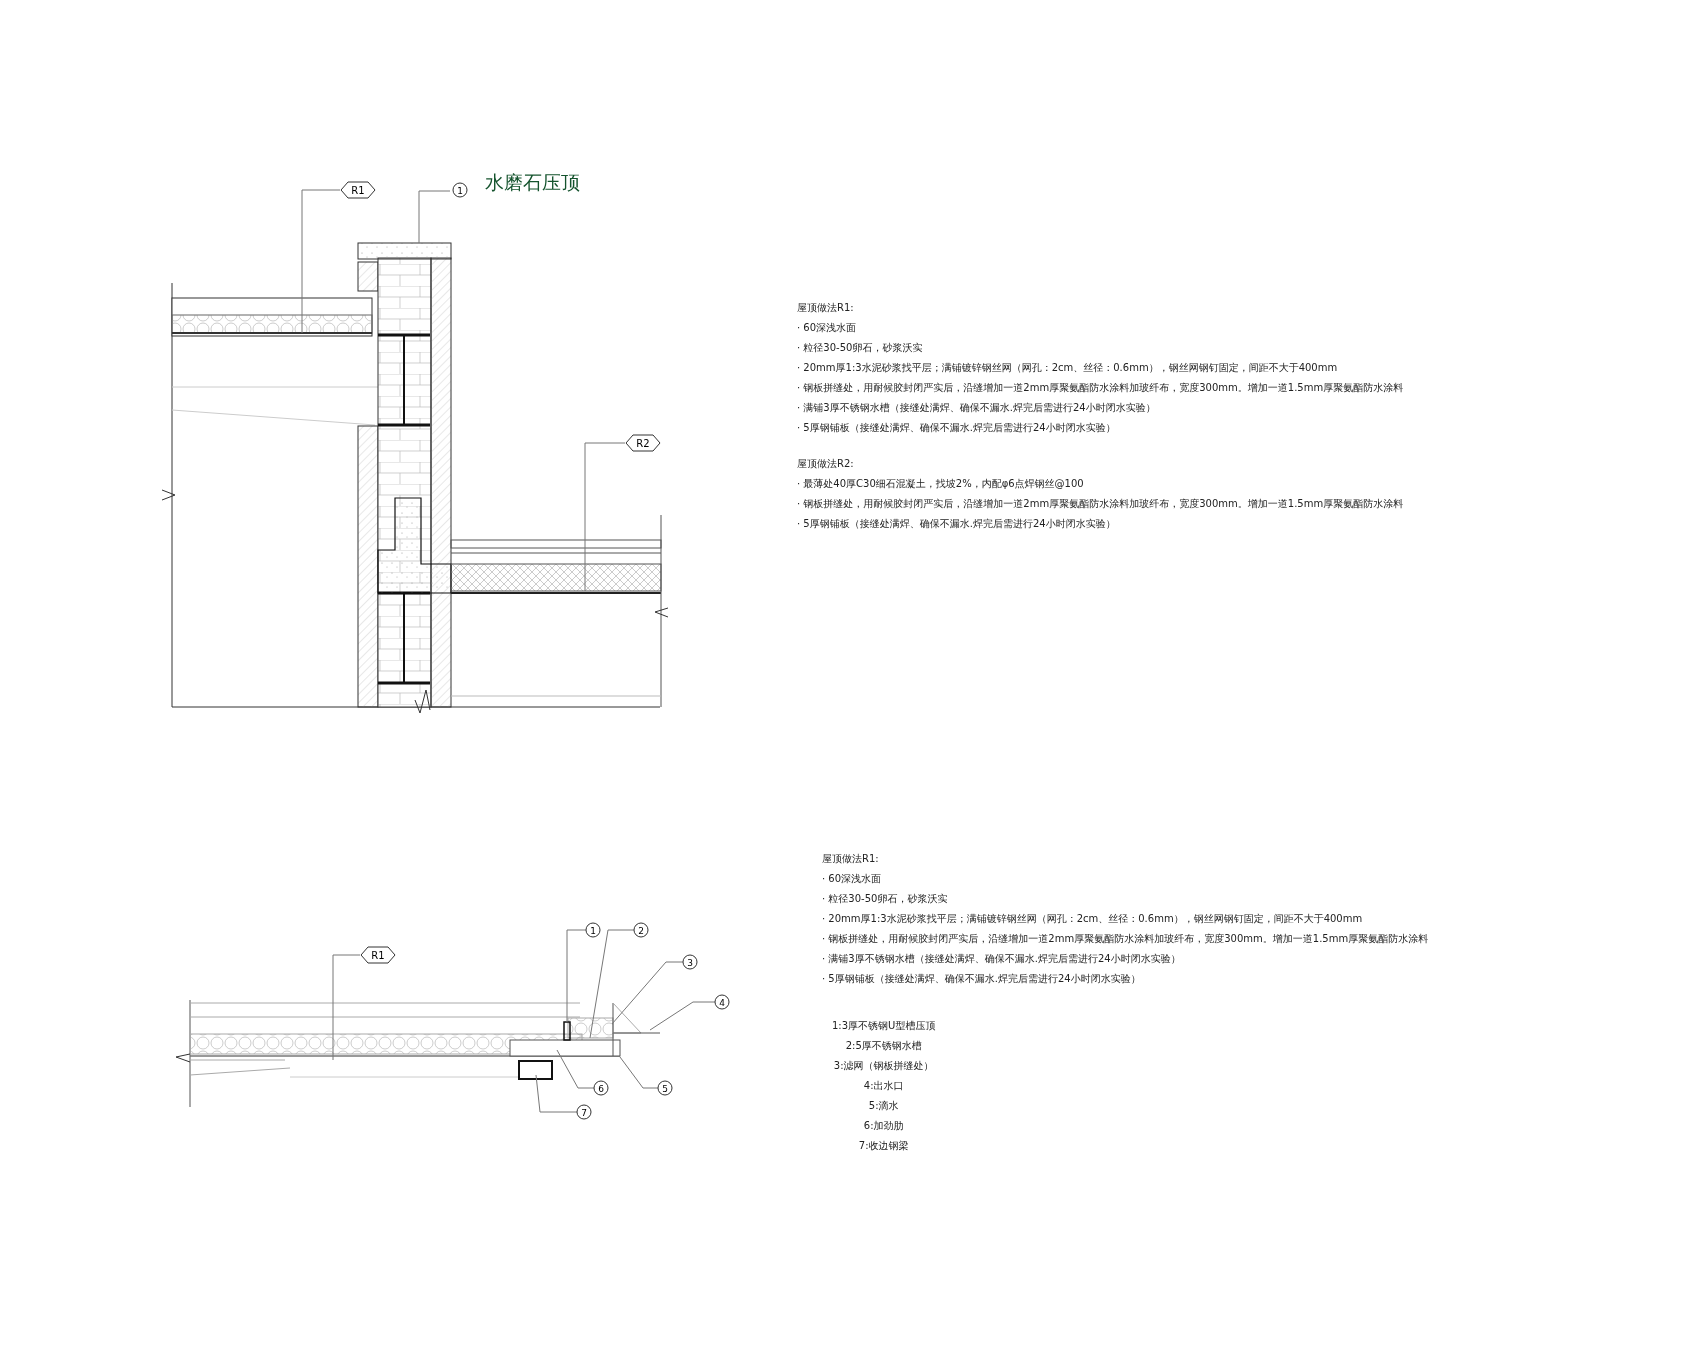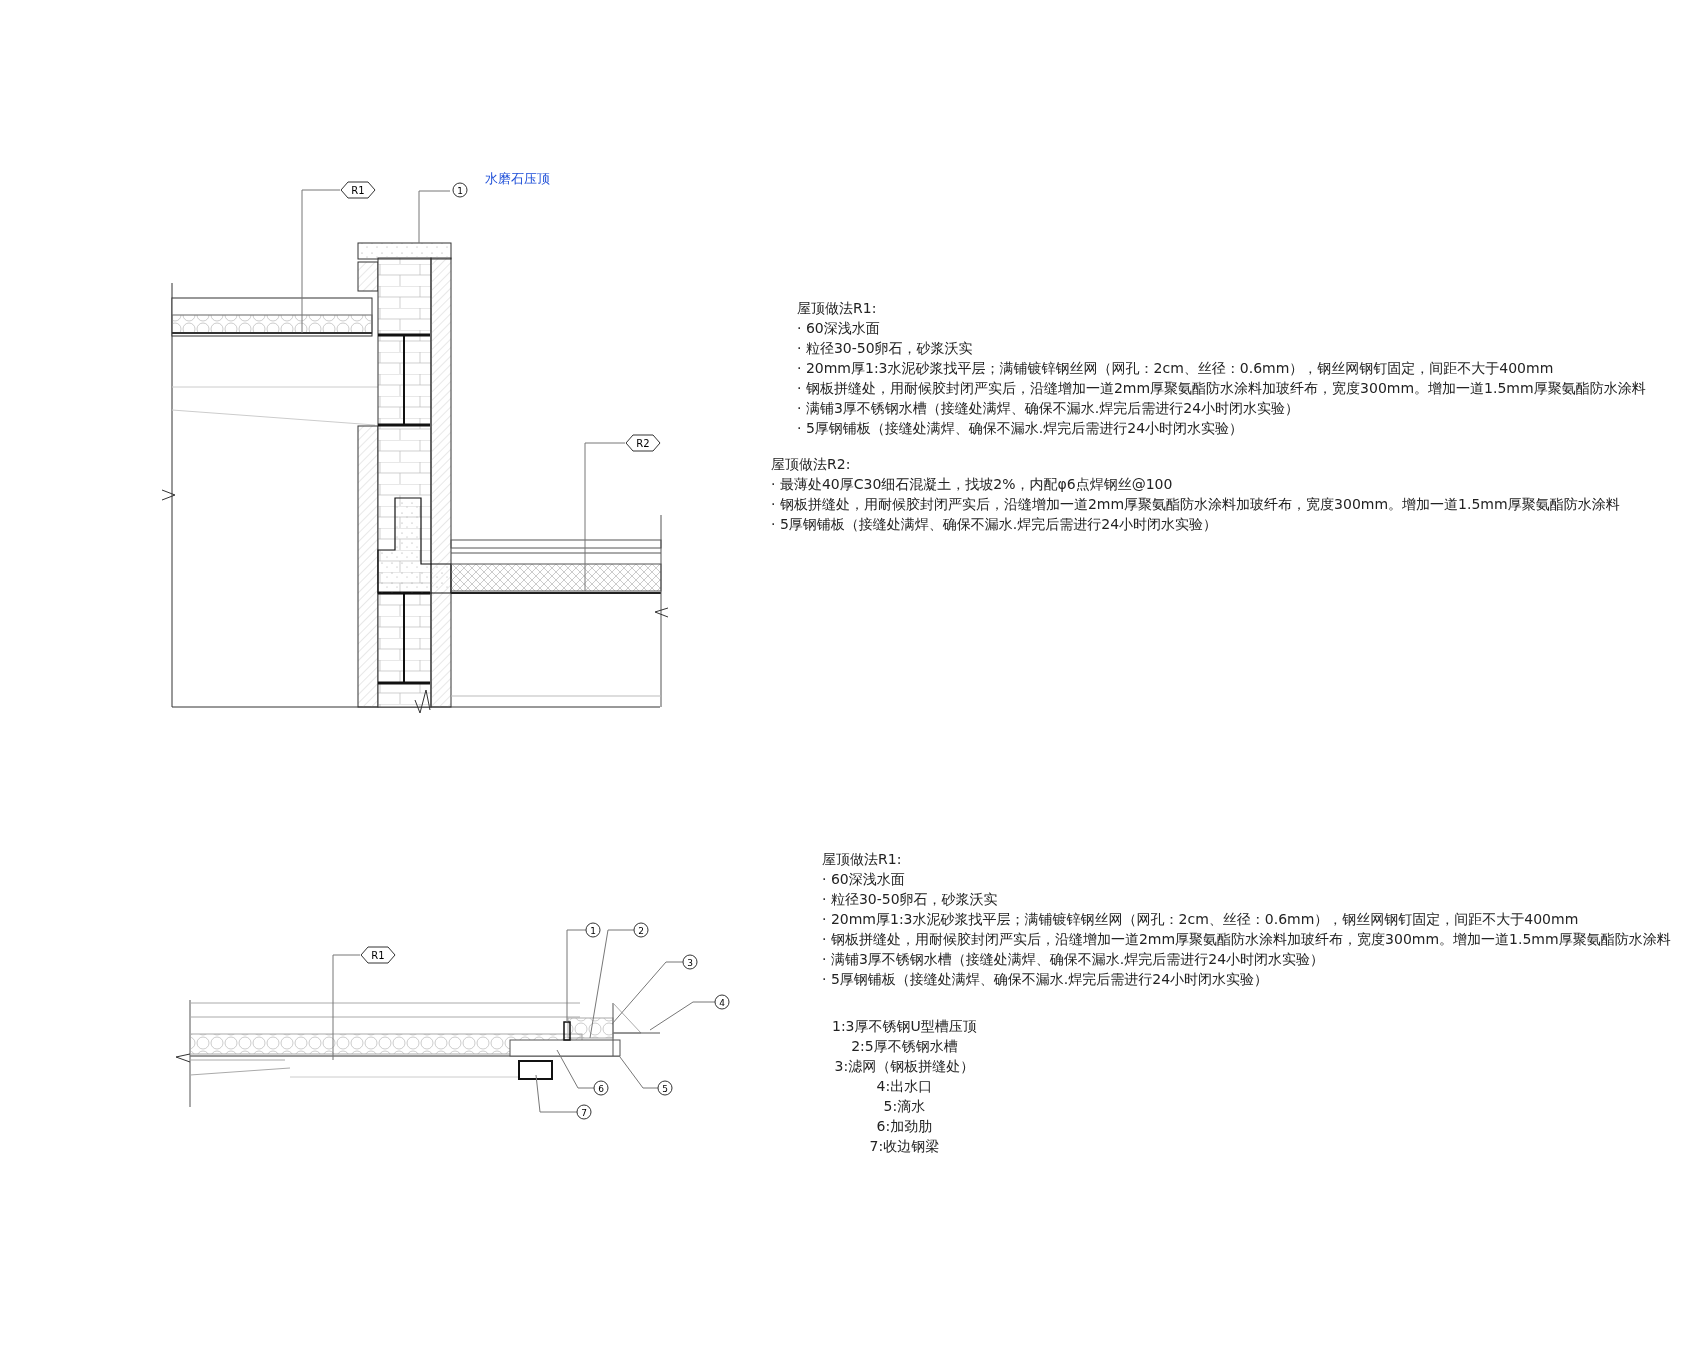--- a/index.html
+++ b/index.html
@@ -1,22 +1,22 @@
 <!DOCTYPE html>
 <html><head>
 <meta charset="utf-8">
 <style>
   html, body { margin:0; padding:0; background:#ffffff; }
   body { width:1700px; height:1359px; position:relative; overflow:hidden;
          font-family:"DejaVu Sans", sans-serif; color:#1a1a1a; }
   svg.draw { position:absolute; left:0; top:0; }
-  .notes { position:absolute; font-size:14px; line-height:20px; color:#222; white-space:nowrap; }
+  .notes { position:absolute; font-size:10px; line-height:20px; color:#222; white-space:nowrap; }
   .notes .hd { margin-bottom:0; }
   .notes .it::before { content:"· "; }
-  .title { position:absolute; font-size:13px; color:#1d4ed8; }
+  .title { position:absolute; font-size:19px; color:#14532d; }
   .tag { font-family:"DejaVu Sans", sans-serif; font-size:10px; }
 </style>
 </head>
 <body>
 
 <svg class="draw" width="1700" height="1359" viewBox="0 0 1700 1359">
   <defs>
     <pattern id="hatch" width="6" height="6" patternUnits="userSpaceOnUse" patternTransform="rotate(45)">
       <line x1="0" y1="0" x2="0" y2="6" stroke="#bbb" stroke-width="0.7"></line>
     </pattern>
@@ -171,21 +171,21 @@
 <div class="notes" style="left:797px; top:298px;">
   <div class="hd">屋顶做法R1:</div>
   <div class="it">60深浅水面</div>
   <div class="it">粒径30-50卵石，砂浆沃实</div>
   <div class="it">20mm厚1:3水泥砂浆找平层；满铺镀锌钢丝网（网孔：2cm、丝径：0.6mm），钢丝网钢钉固定，间距不大于400mm</div>
   <div class="it">钢板拼缝处，用耐候胶封闭严实后，沿缝增加一道2mm厚聚氨酯防水涂料加玻纤布，宽度300mm。增加一道1.5mm厚聚氨酯防水涂料</div>
   <div class="it">满铺3厚不锈钢水槽（接缝处满焊、确保不漏水.焊完后需进行24小时闭水实验）</div>
   <div class="it">5厚钢铺板（接缝处满焊、确保不漏水.焊完后需进行24小时闭水实验）</div>
 </div>
 
-<div class="notes" style="left:771px; top:454px;">
+<div class="notes" style="left:797px; top:454px;">
   <div class="hd">屋顶做法R2:</div>
   <div class="it">最薄处40厚C30细石混凝土，找坡2%，内配φ6点焊钢丝@100</div>
   <div class="it">钢板拼缝处，用耐候胶封闭严实后，沿缝增加一道2mm厚聚氨酯防水涂料加玻纤布，宽度300mm。增加一道1.5mm厚聚氨酯防水涂料</div>
   <div class="it">5厚钢铺板（接缝处满焊、确保不漏水.焊完后需进行24小时闭水实验）</div>
 </div>
 
 <div class="notes" style="left:822px; top:849px;">
   <div class="hd">屋顶做法R1:</div>
   <div class="it">60深浅水面</div>
   <div class="it">粒径30-50卵石，砂浆沃实</div>

